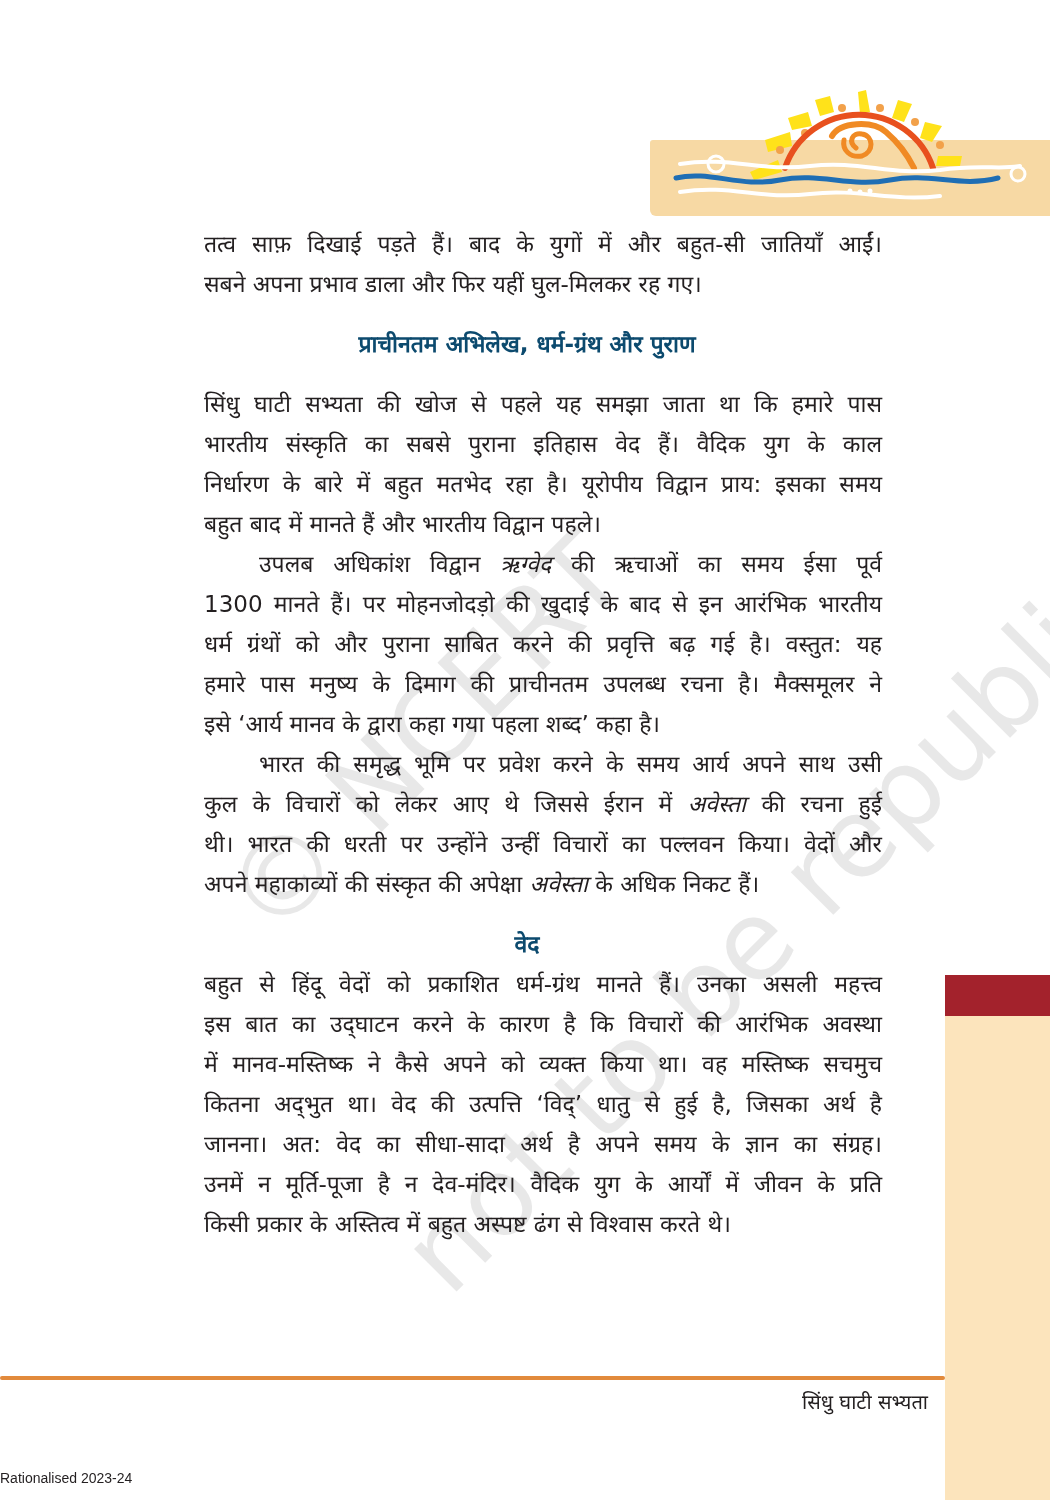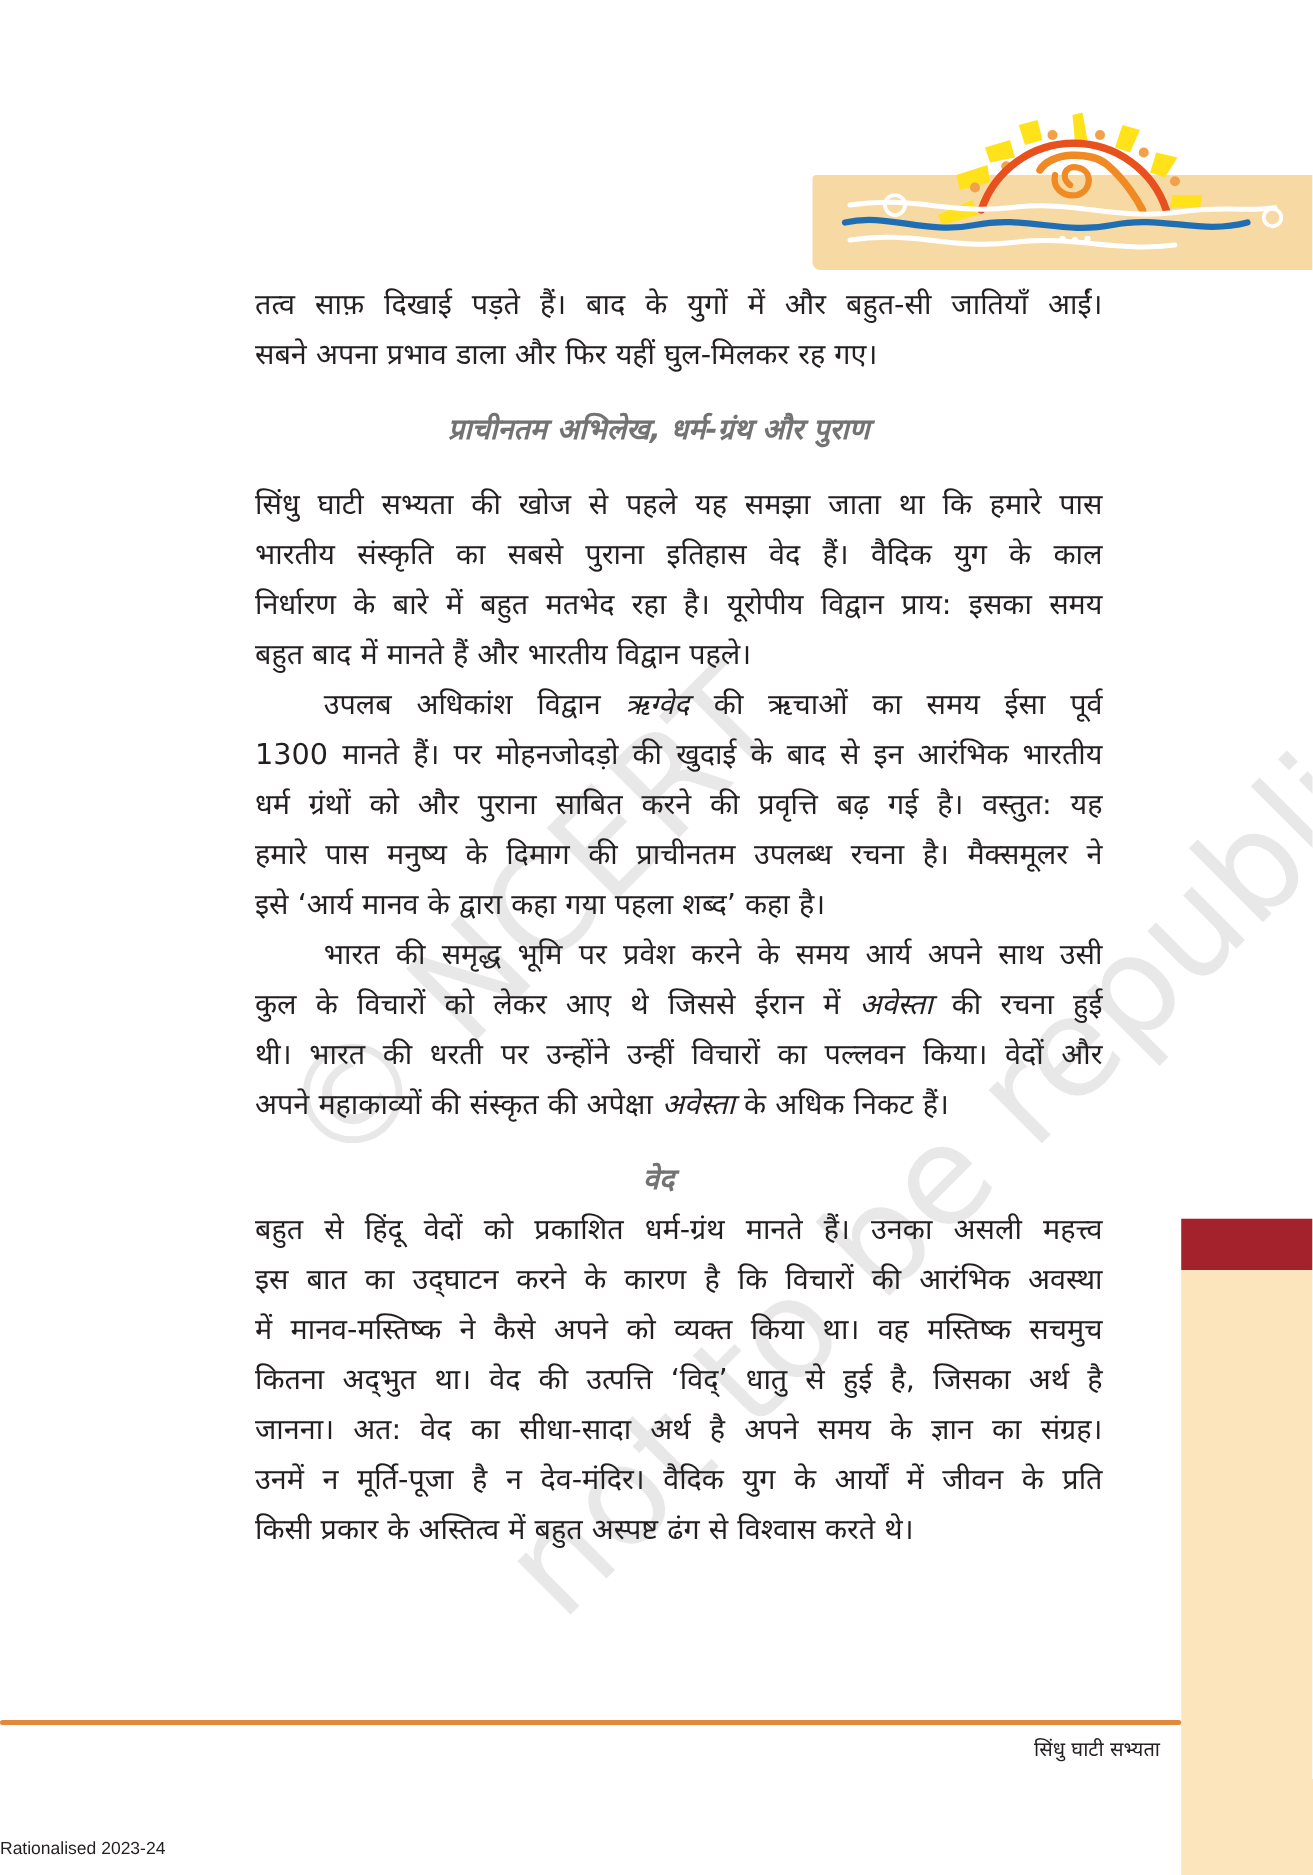--- a/index.html
+++ b/index.html
@@ -10,30 +10,30 @@
   .header-strip { position: absolute; left: 650px; top: 140px; width: 400px; height: 76px; background: #f7d9a4; border-radius: 3px 0 0 6px; }
 
   .side-panel { position: absolute; left: 945px; top: 975px; width: 105px; height: 525px; background: #fce4bc; }
   .page-number-tab { position: absolute; left: 945px; top: 975px; width: 105px; height: 41px; background: #a3222c; }
   .page-number { position: absolute; left: 955px; top: 941px; color: #ffffff; font-family: "DejaVu Serif", "Liberation Serif", serif; font-size: 21px; letter-spacing: 2px; }
 
   .content { position: absolute; left: 172px; top: 224px; width: 710px; }
   .line { font-size: 23px; line-height: 40px; height: 40px; text-align: justify; text-align-last: justify; white-space: nowrap; overflow: visible; margin-left: 32px; }
   .line.last { text-align-last: left; }
   .line.indent { padding-left: 55px; }
-  .heading { color: #737373; font-weight: bold; text-align: center; font-size: 23px; line-height: 40px; height: 40px; font-style: italic; }
+  .heading { color: #0c4a6e; font-weight: bold; text-align: center; font-size: 23px; line-height: 40px; height: 40px; }
   .gap-after-heading { height: 20px; }
   .gap-before-heading { height: 20px; }
   em { font-style: italic; }
 
   .watermark { position: absolute; left: 170px; top: 680px; transform: rotate(-45deg); transform-origin: center; color: rgba(190,190,190,0.35); font-size: 110px; font-family: "DejaVu Sans", sans-serif; white-space: nowrap; pointer-events: none; line-height: 110px; }
   .watermark2 { position: absolute; left: 250px; top: 800px; transform: rotate(-45deg); color: rgba(190,190,190,0.35); font-size: 110px; font-family: "DejaVu Sans", sans-serif; white-space: nowrap; pointer-events: none; line-height: 110px; }
 
   .footer-rule { position: absolute; left: 0; top: 1376px; width: 945px; height: 4px; background: #e28a3c; border-radius: 2px; }
-  .footer-chapter { position: absolute; right: 122px; top: 1388px; font-size: 16px; color: #231f20; }
+  .footer-chapter { position: absolute; right: 122px; top: 1388px; font-size: 20px; color: #231f20; }
   .rationalised { position: absolute; left: 0; width: 1050px; top: 1470px; text-align: left; font-family: "Liberation Sans", sans-serif; font-size: 14px; color: #231f20; }
 </style>
 </head>
 <body>
 
 <div class="header-strip"></div>
 <svg class="header-art" viewBox="0 0 400 180" xmlns="http://www.w3.org/2000/svg">
 
   <g fill="#ffe21a">
     <polygon points="100,112 128,100 132,112 104,120"></polygon>

